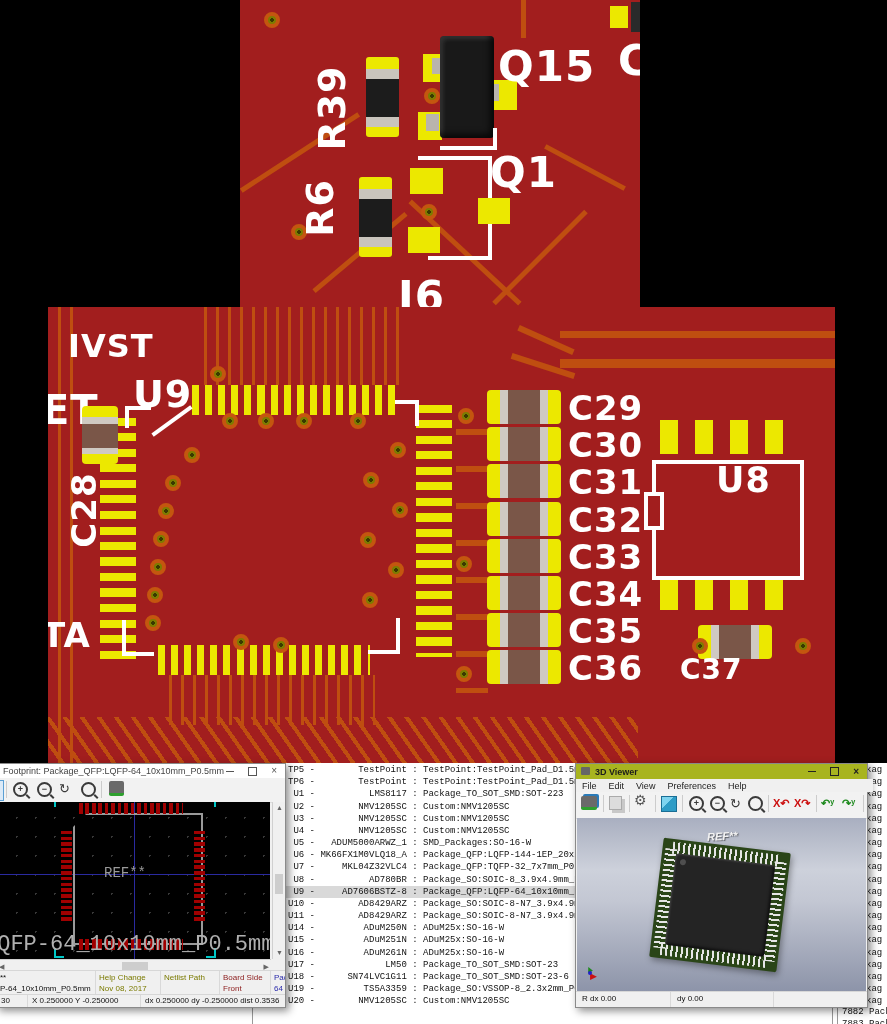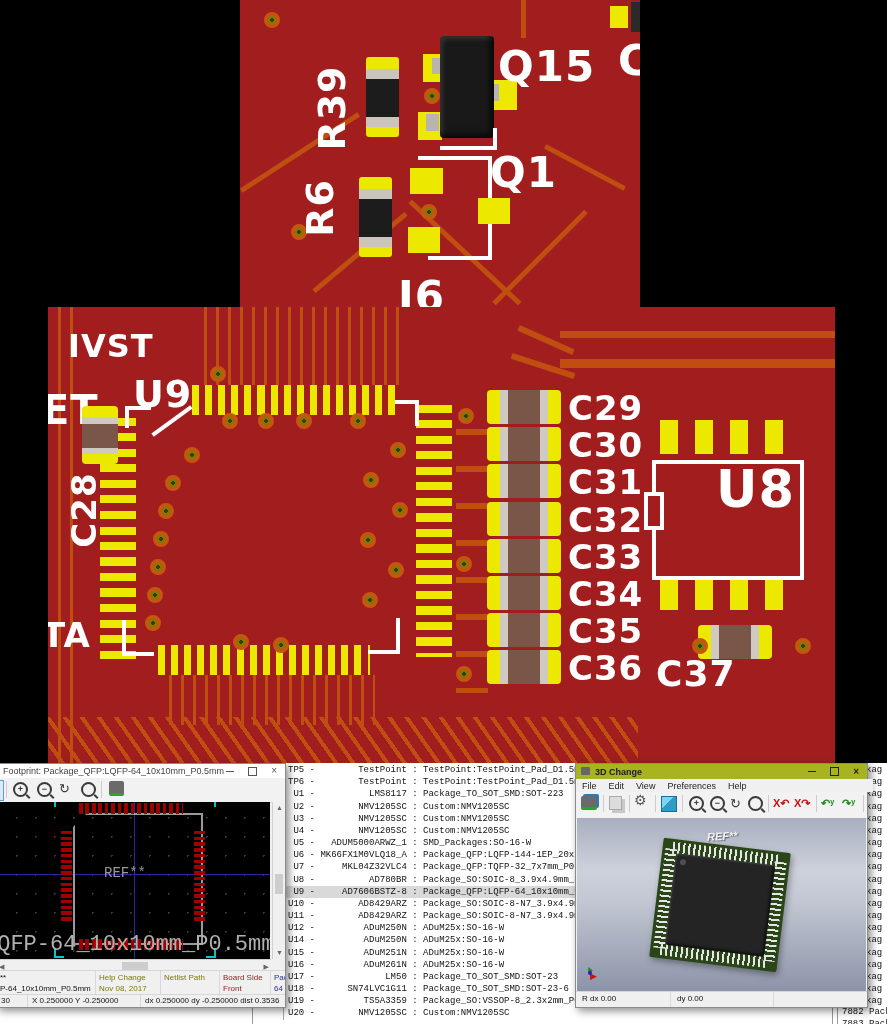--- a/index.html
+++ b/index.html
@@ -172,24 +172,24 @@
     <div class="pcb-label" style="left:-6px;top:80px;font-size:40px;">ET</div>
     <div class="pcb-label" style="left:-6px;top:308px;font-size:34px;">TA</div>
 
     <div class="cap-v" style="left:34px;top:99px;"></div>
     <div class="pcb-label rot90" style="left:-14px;top:183px;width:100px;height:40px;font-size:34px;">C28</div>
 
     <div class="abs" style="left:612px;top:113px;width:132px;height:34px;background:repeating-linear-gradient(90deg,#ece800 0 18px,rgba(0,0,0,0) 18px 35px);"></div>
     <div class="abs" style="left:612px;top:269px;width:132px;height:34px;background:repeating-linear-gradient(90deg,#ece800 0 18px,rgba(0,0,0,0) 18px 35px);"></div>
     <div class="abs" style="left:604px;top:153px;width:144px;height:112px;border:4px solid #fff;"></div>
     <div class="abs" style="left:596px;top:185px;width:12px;height:30px;border:4px solid #fff;background:#a21e1e;"></div>
-    <div class="pcb-label" style="left:668px;top:153px;font-size:51px;">U8</div>
+    <div class="pcb-label" style="left:668px;top:153px;font-size:35px;">U8</div>
 
     <div class="cap-h" style="left:650px;top:318px;"></div>
-    <div class="pcb-label" style="left:608px;top:346px;font-size:36px;text-align:center;">C37</div>
+    <div class="pcb-label" style="left:632px;top:346px;font-size:28px;text-align:center;">C37</div>
 
     <div id="cap-column">
         <div class="cap-h" style="left: 439px; top: 83px;"></div>
         <div class="pcb-label" style="left: 520px; top: 81px; font-size: 34px;">C29</div>
         <div class="cap-h" style="left: 439px; top: 120.2px;"></div>
         <div class="pcb-label" style="left: 520px; top: 118.2px; font-size: 34px;">C30</div>
         <div class="cap-h" style="left: 439px; top: 157.4px;"></div>
         <div class="pcb-label" style="left: 520px; top: 155.4px; font-size: 34px;">C31</div>
         <div class="cap-h" style="left: 439px; top: 194.6px;"></div>
         <div class="pcb-label" style="left: 520px; top: 192.6px; font-size: 34px;">C32</div>
@@ -252,21 +252,20 @@
       <div class="crow monorow"> U2 -        NMV1205SC : Custom:NMV1205SC</div>
       <div class="crow monorow"> U3 -        NMV1205SC : Custom:NMV1205SC</div>
       <div class="crow monorow"> U4 -        NMV1205SC : Custom:NMV1205SC</div>
       <div class="crow monorow"> U5 -   ADUM5000ARWZ_1 : SMD_Packages:SO-16-W</div>
       <div class="crow monorow"> U6 - MK66FX1M0VLQ18_A : Package_QFP:LQFP-144-1EP_20x20mm_P0.5mm_E</div>
       <div class="crow monorow"> U7 -     MKL04Z32VLC4 : Package_QFP:TQFP-32_7x7mm_P0.8mm</div>
       <div class="crow monorow"> U8 -          AD780BR : Package_SO:SOIC-8_3.9x4.9mm_P1.27mm</div>
       <div class="crow sel monorow"> U9 -     AD7606BSTZ-8 : Package_QFP:LQFP-64_10x10mm_P0.5mm</div>
       <div class="crow monorow">U10 -        AD8429ARZ : Package_SO:SOIC-8-N7_3.9x4.9mm_P1.27mm</div>
       <div class="crow monorow">U11 -        AD8429ARZ : Package_SO:SOIC-8-N7_3.9x4.9mm_P1.27mm</div>
-      <div class="crow monorow">U12 -         ADuM250N : ADuM25x:SO-16-W</div>
       <div class="crow monorow">U14 -         ADuM250N : ADuM25x:SO-16-W</div>
       <div class="crow monorow">U15 -         ADuM251N : ADuM25x:SO-16-W</div>
       <div class="crow monorow">U16 -         ADuM261N : ADuM25x:SO-16-W</div>
       <div class="crow monorow">U17 -             LM50 : Package_TO_SOT_SMD:SOT-23</div>
       <div class="crow monorow">U18 -      SN74LVC1G11 : Package_TO_SOT_SMD:SOT-23-6</div>
       <div class="crow monorow">U19 -         TS5A3359 : Package_SO:VSSOP-8_2.3x2mm_P0.5mm</div>
       <div class="crow monorow">U20 -        NMV1205SC : Custom:NMV1205SC</div>
     </div>
   <div id="right-rows">
       <div class="monorow">kag</div>
@@ -361,21 +360,21 @@
     <div class="statusbar" id="fp-status2">
       <div class="cell" style="width:22px;">30</div>
       <div class="cell" style="width:104px;">X 0.250000 Y -0.250000</div>
       <div class="cell" style="flex:1;border-right:none;">dx 0.250000 dy -0.250000 dist 0.3536</div>
     </div>
   </div>
 
   <div class="window" id="v3d-window">
     <div class="titlebar">
       <span class="abs" style="left:5px;top:3px;width:9px;height:8px;background:#666;border-radius:1px;"></span>
-      <span class="t" style="padding-left:19px;">3D Change</span>
+      <span class="t" style="padding-left:19px;">3D Viewer</span>
       <span class="winbtns">
         <span class="btn-min" style="background:#222;"></span>
         <span class="btn-max" style="border-color:#222;"></span>
         <span class="btn-close" style="color:#222;">×</span>
       </span>
     </div>
     <div id="v3d-menubar">
       <span>File</span>
       <span>Edit</span>
       <span>View</span>

